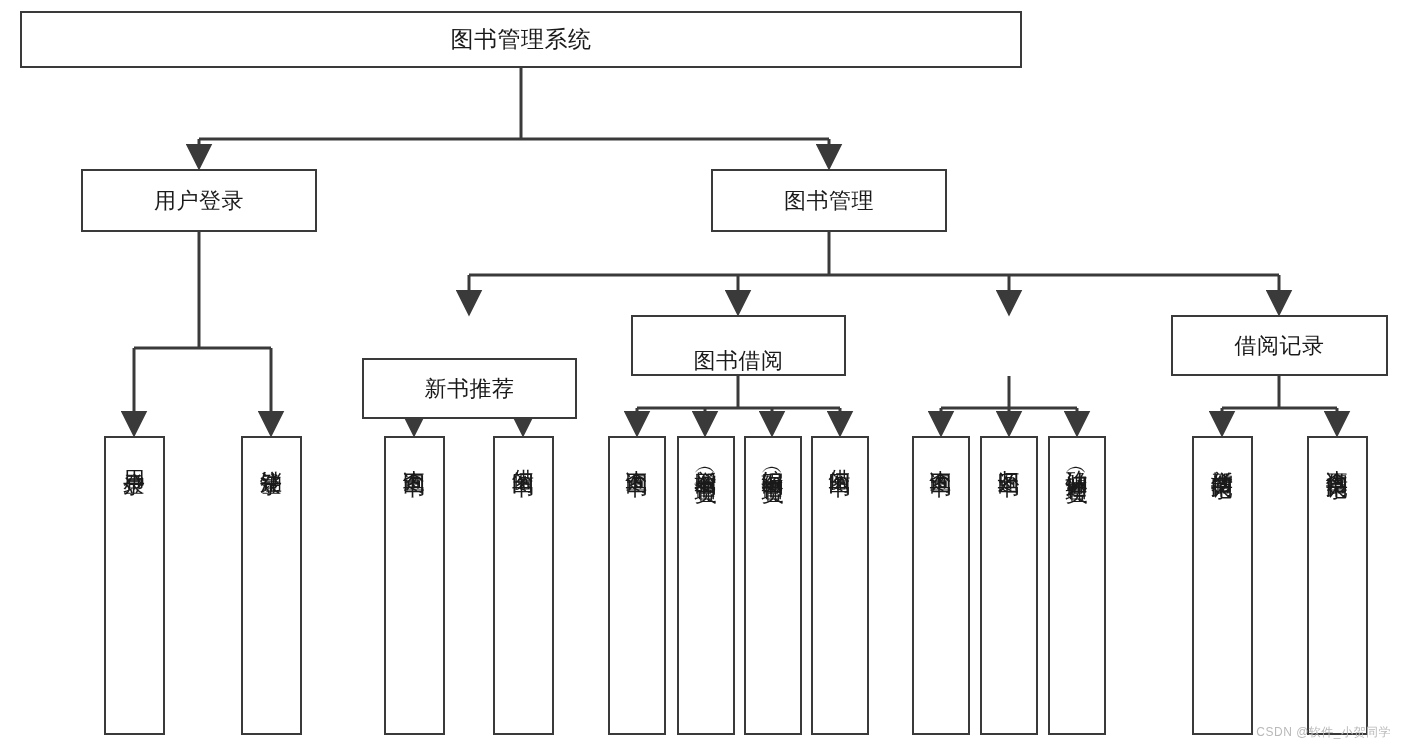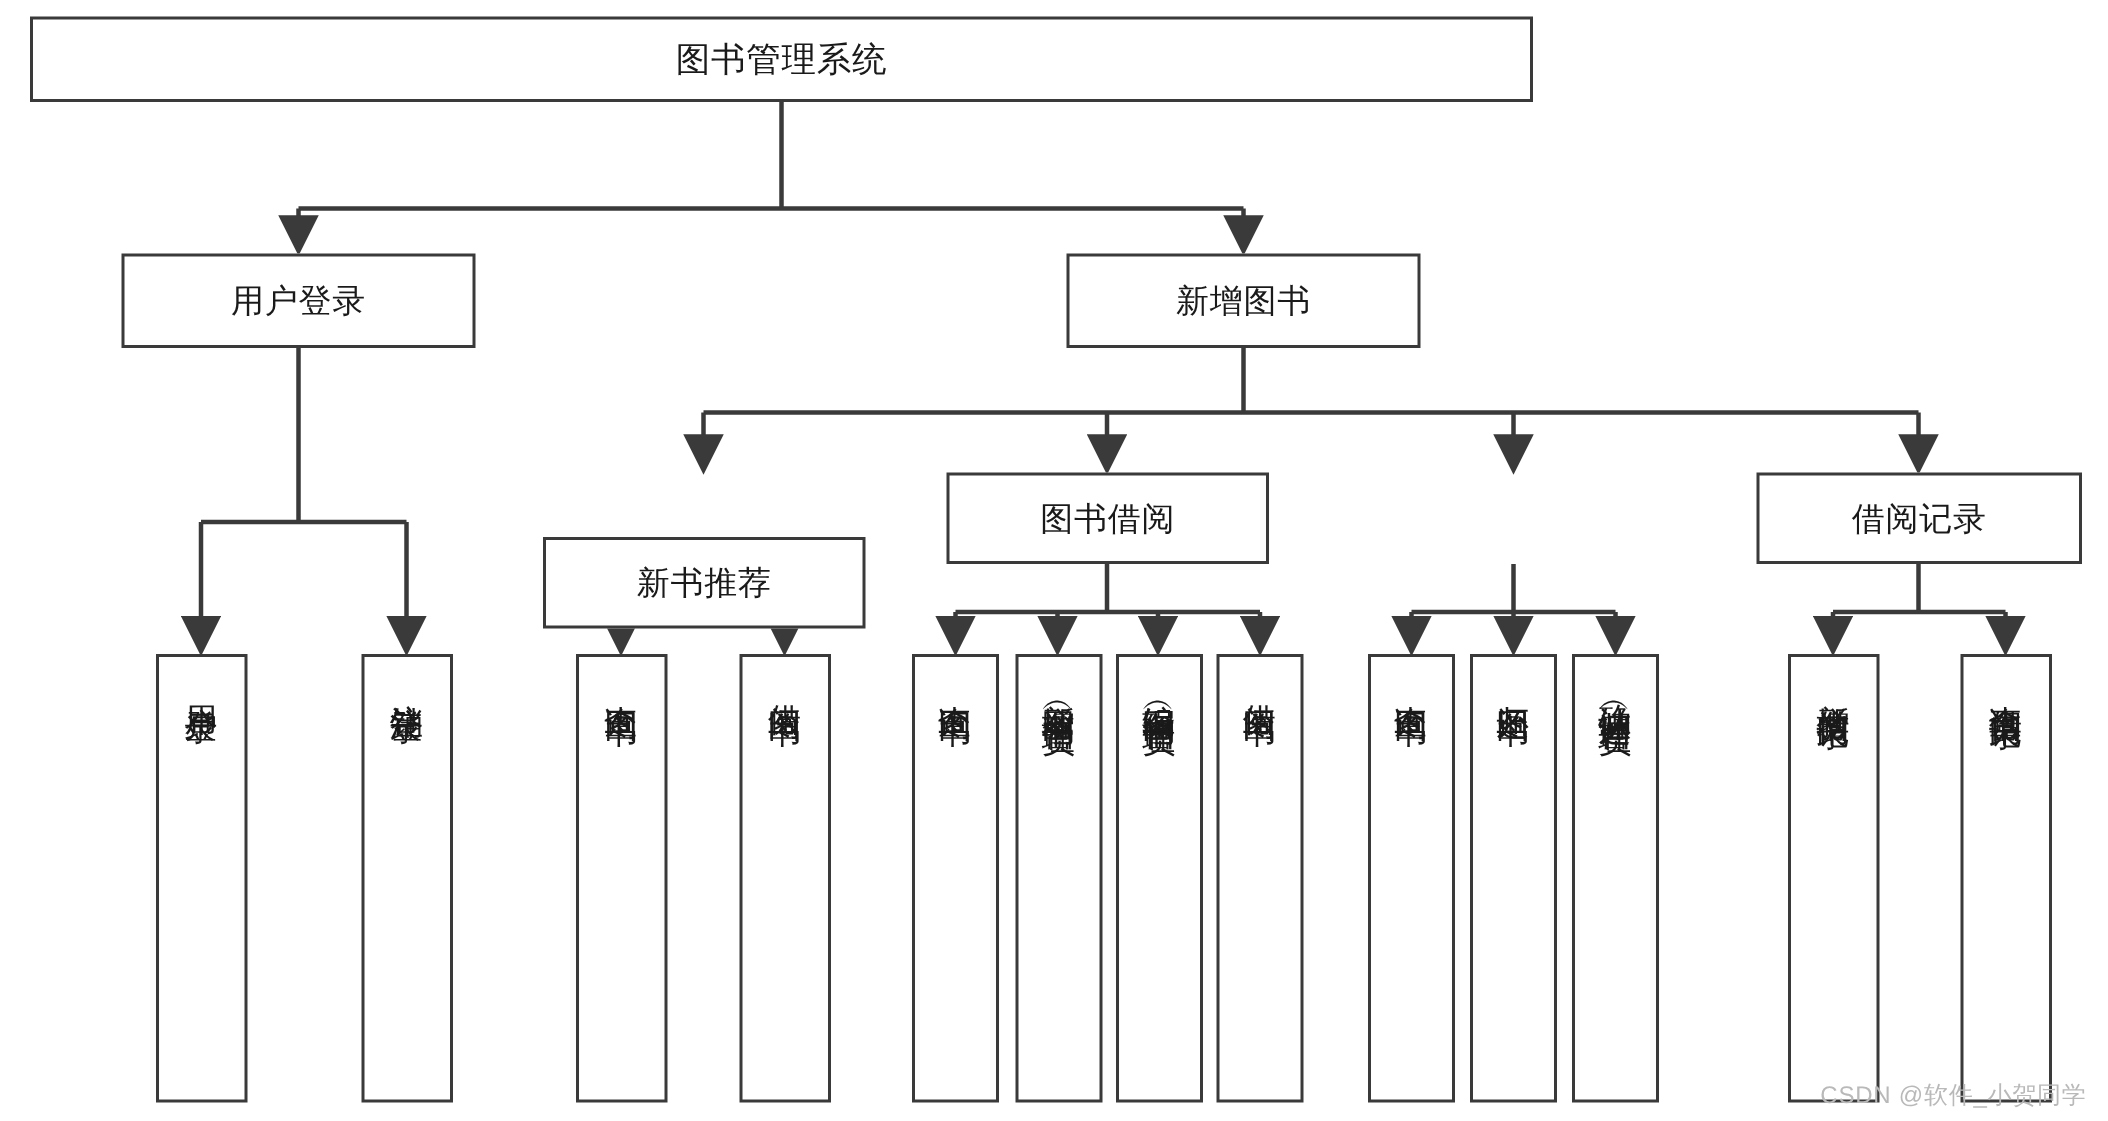--- a/index.html
+++ b/index.html
@@ -59,21 +59,21 @@
     text-orientation: upright;
     font-size: 22px;
     line-height: 1.05;
     letter-spacing: 2px;
     white-space: normal;
   }
   .watermark {
     position: absolute;
     right: 14px;
     bottom: 6px;
-    font-size: 16px;
+    font-size: 12px;
     color: #b9b9b9;
     letter-spacing: 0.5px;
     z-index: 5;
     white-space: nowrap;
   }
 </style>
 </head>
 <body>
 
 <div id="canvas">
@@ -130,27 +130,27 @@
   </svg>
 
   <div class="node root horizontal" style="left:20px; top:11px; width:1002px; height:57px;">
     <span class="node-label">图书管理系统</span>
   </div>
 
   <div class="node horizontal" style="left:81px; top:169px; width:236px; height:63px;">
     <span class="node-label">用户登录</span>
   </div>
   <div class="node horizontal" style="left:711px; top:169px; width:236px; height:63px;">
-    <span class="node-label">新增图书</span>
+    <span class="node-label">图书管理</span>
   </div>
 
   <div class="node horizontal" style="left:362px; top:315px; width:215px; height:61px;margin-top:43px;">
     <span class="node-label">新书推荐</span>
   </div>
-  <div class="node horizontal" style="left:631px; top:315px; width:215px; height:61px;">
+  <div class="node horizontal" style="left:631px; top:315px; width:215px; height:61px;align-items:flex-end;">
     <span class="node-label">图书借阅</span>
   </div>
   <div class="node horizontal" style="left:1171px; top:315px; width:217px; height:61px;">
     <span class="node-label">借阅记录</span>
   </div>
 
   <div class="node vertical" style="left:104px; top:436px; width:61px; height:299px;">
     <span class="node-label">用户登录</span>
   </div>
   <div class="node vertical" style="left:241px; top:436px; width:61px; height:299px;">

